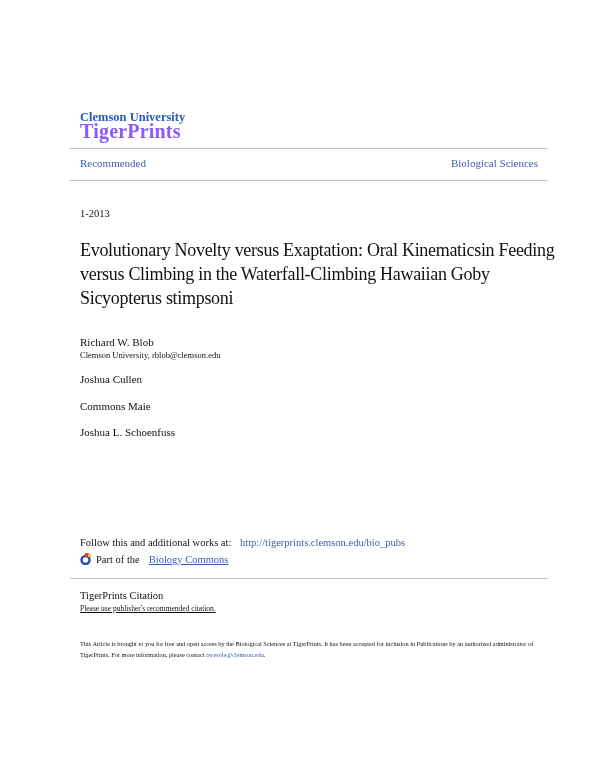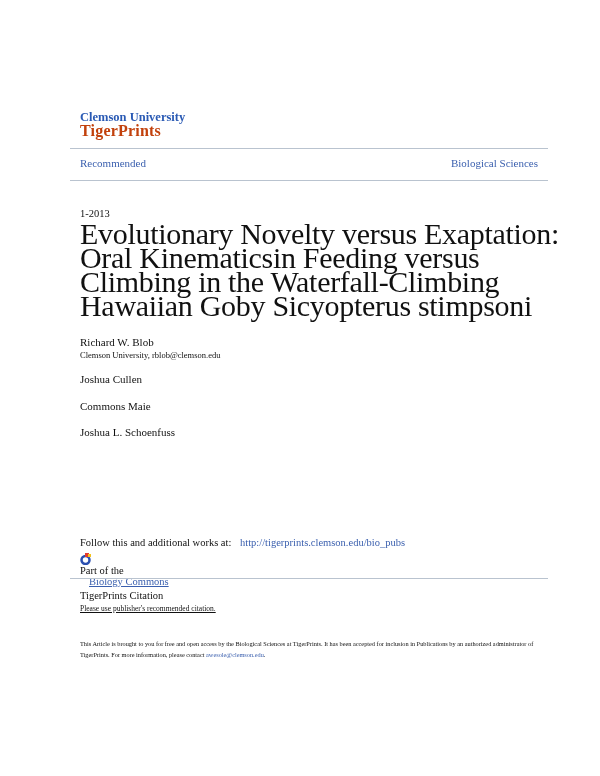--- a/index.html
+++ b/index.html
@@ -1,29 +1,29 @@
 <!DOCTYPE html>
 <html><head>
   <meta charset="utf-8">
   <style>
     html, body { margin: 0; padding: 0; background: #ffffff; }
     body { width: 600px; height: 776px; position: relative; overflow: hidden;
            font-family: "Liberation Serif", "DejaVu Serif", serif; color: #111; }
     .abs { position: absolute; }
     .brand-top { left: 80px; top: 110px; font-size: 12.5px; font-weight: bold; color: #2a5ab4; line-height: 14px; }
-    .brand-main { left: 80px; top: 122px; font-size: 16px; font-weight: bold; color: #c2410c; line-height: 18px; letter-spacing: 0.2px; }
+    .brand-main { left: 80px; top: 122px; font-size: 20px; font-weight: bold; color: #8b5cf6; line-height: 18px; letter-spacing: 0.2px; }
     .rule { left: 70px; width: 478px; height: 1px; background: #b9c3cf; }
     .nav-link { top: 157px; font-size: 11px; color: #3a5fae; text-decoration: none; }
     .date { left: 80px; top: 208px; font-size: 10.5px; }
-    .title { left: 80px; top: 222px; width: 480px; font-size: 30px; line-height: 24px; letter-spacing: -0.3px; }
+    .title { left: 80px; top: 238px; width: 480px; font-size: 18px; line-height: 24px; letter-spacing: -0.3px; }
     .author { left: 80px; font-size: 11px; }
     .affil { left: 80px; top: 350px; font-size: 8.5px; }
     .follow { left: 80px; top: 537px; font-size: 10.5px; }
     .follow a { color: #3a5fae; text-decoration: none; padding-left: 6px; }
-    .part { left: 80px; top: 553px; font-size: 10.5px; display: flex; align-items: flex-start; flex-direction: column; }
+    .part { left: 80px; top: 553px; font-size: 10.5px; display: flex; align-items: flex-end; }
     .part a { color: #3a5fae; text-decoration: underline; margin-left: 9px; }
     .icon { width: 12px; height: 12px; margin-right: 4px; }
     .rec-h { left: 80px; top: 590px; font-size: 10.5px; }
     .rec-t { left: 80px; top: 604px; font-size: 7.5px; text-decoration: underline; }
     .footer { left: 80px; top: 638px; width: 470px; font-size: 6.3px; line-height: 11px; }
     .footer a { color: #3a5fae; text-decoration: none; }
   </style>
 </head>
 <body>
 

